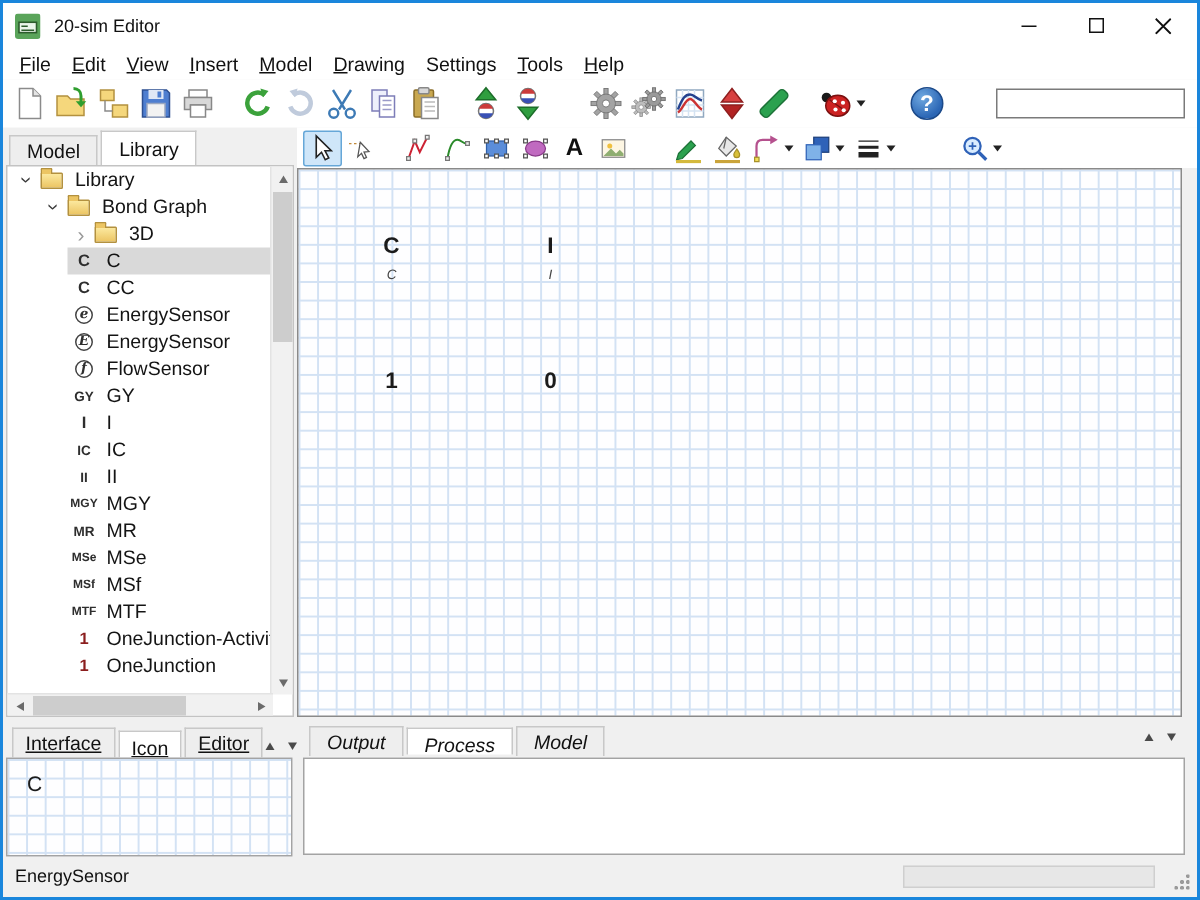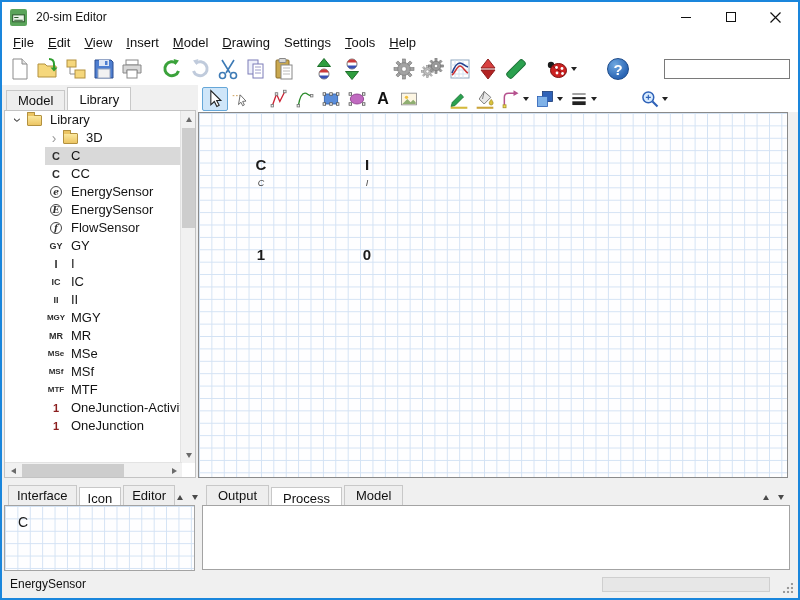--- a/index.html
+++ b/index.html
@@ -66,28 +66,28 @@
   .tri.right{border-top:3.5px solid transparent;border-bottom:3.5px solid transparent;border-left:5px solid #6b6b6b;}
 
   
   .canvas{position:absolute;left:196px;top:110px;width:590px;height:366px;border:1px solid #8a8a8a;background:#fff;}
   .grid{background-color:#fefeff;background-image:linear-gradient(to right,#d3e2f4 1px,transparent 1px),linear-gradient(to bottom,#d3e2f4 1px,transparent 1px);background-size:12.4px 12.4px;}
   .cvl{position:absolute;transform:translate(-50%,-50%);font-weight:bold;font-size:15px;color:#1b1b1b;}
   .cvs{position:absolute;transform:translate(-50%,-50%);font-style:italic;font-size:9px;color:#454545;}
 
   
   .bltabs{position:absolute;left:2px;top:481px;width:192px;height:22px;background:#f0f0f0;display:flex;align-items:flex-end;padding-left:4px;}
-  .bltabs .tab{padding:0 8px;}
+  .bltabs .tab{padding:0 8px;text-decoration:underline;}
   .tab.bactive{background:#fff;height:18px;line-height:21px;}
   .spin{display:flex;align-items:center;gap:9px;margin-left:auto;padding-right:6px;padding-bottom:5px;}
   .spin .tri.up{border-bottom-color:#4a4a4a;}
   .spin .tri.down{border-top-color:#4a4a4a;}
   .iconpreview{position:absolute;left:2px;top:503px;width:191px;height:66px;border:1px solid #a3a3a3;}
   .preview-c{position:absolute;left:13px;top:8px;font-size:14px;color:#1b1b1b;}
-  .brtabs{position:absolute;left:200px;top:481px;width:588px;height:22px;background:#f0f0f0;display:flex;align-items:flex-end;padding-left:4px;}
+  .brtabs{position:absolute;left:200px;top:481px;width:588px;height:22px;background:#f0f0f0;display:flex;align-items:center;padding-left:4px;font-style:italic;}
   .broutput{position:absolute;left:200px;top:503px;width:588px;height:65px;background:#fff;border:1px solid #a3a3a3;}
 
   
   .statusbar{position:absolute;left:0;top:570px;width:796px;height:26px;background:#f0f0f0;}
   .status-text{position:absolute;left:8px;top:5px;font-size:12px;color:#111;}
   .status-box{position:absolute;left:600px;top:5px;width:168px;height:15px;background:#e7e7e7;border:1px solid #cfcfcf;}
   .grip{position:absolute;right:5px;bottom:5px;width:10px;height:10px;
         background:
         radial-gradient(circle at 9px 9px,#9a9a9a 1.2px,transparent 1.6px),
         radial-gradient(circle at 5px 9px,#9a9a9a 1.2px,transparent 1.6px),
@@ -416,20 +416,28 @@
     <div class="treeview" id="treeview">
         <div class="trow">
           <span class="tsp" style="width: 6px;"></span>
           <span class="twrap">
             <span class="chev exp"></span>
             <span class="folder"></span>
             <span class="tlabel">Library</span>
           </span>
         </div>
         <div class="trow">
+          <span class="tsp" style="width: 24px;"></span>
+          <span class="twrap">
+            <span class="chev exp"></span>
+            <span class="folder"></span>
+            <span class="tlabel">Bond Graph</span>
+          </span>
+        </div>
+        <div class="trow">
           <span class="tsp" style="width: 42px;"></span>
           <span class="twrap">
             <span class="chev"></span>
             <span class="folder"></span>
             <span class="tlabel">3D</span>
           </span>
         </div>
         <div class="trow">
           <span class="tsp" style="width: 40px;"></span>
           <span class="twrap sel">

